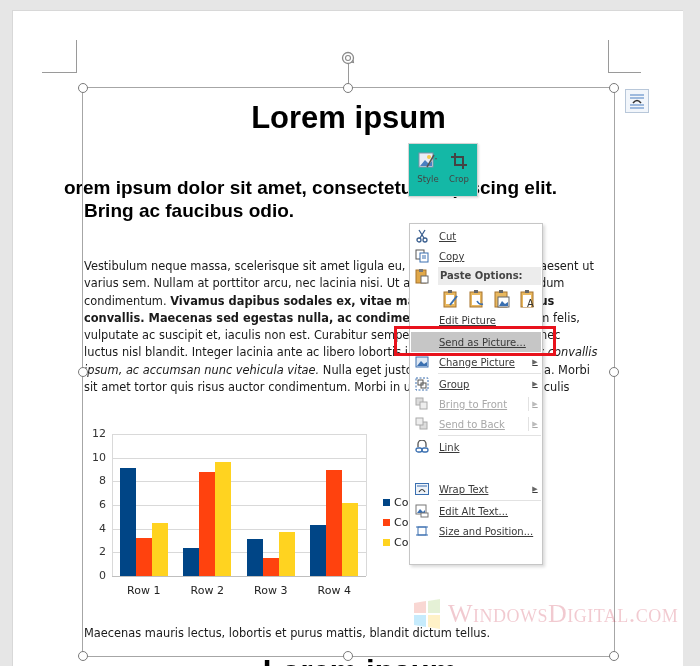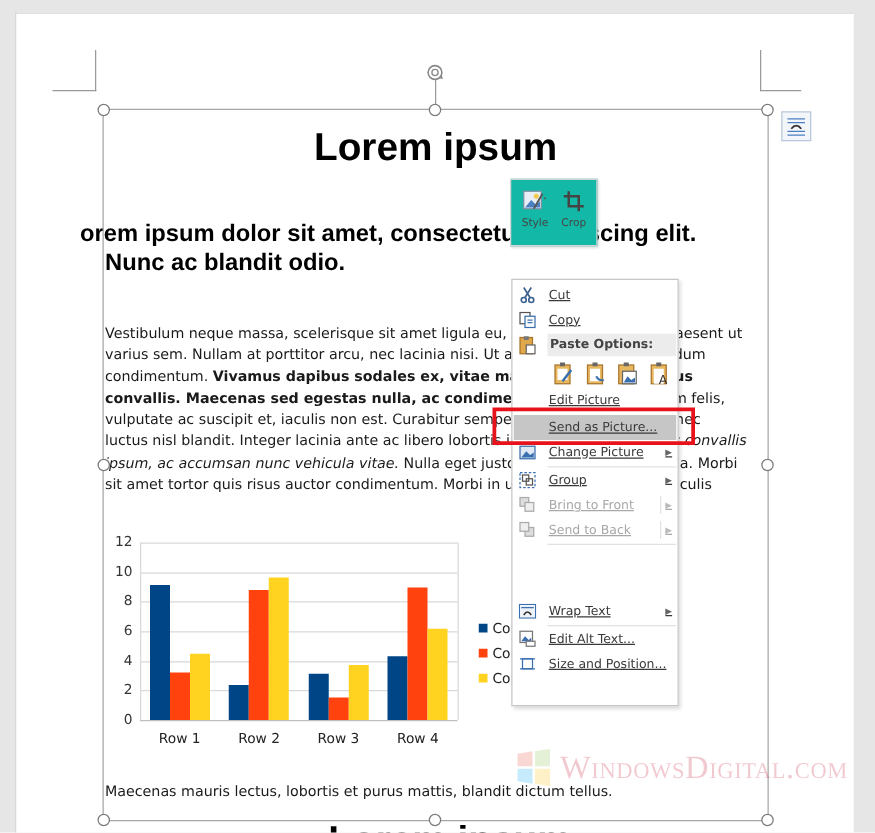--- a/index.html
+++ b/index.html
@@ -116,21 +116,21 @@
 <body>
 
 <div class="page"></div>
 
 <div class="crop-mark crop-tl"></div>
 <div class="crop-mark crop-tr"></div>
 
 <div class="doc-title">Lorem ipsum</div>
 <div class="subheading subhead">
   <div>orem ipsum dolor sit amet, consectetur adipiscing elit.</div>
-  <div class="l2">Nunc ac blandit odio.</div>
+  <div class="l2">Bring ac faucibus odio.</div>
 </div>
 
 <div class="body-text" id="body-text">
     <span class="line"><span>Vestibulum neque massa, scelerisque sit amet ligula eu, congue molestie mi. Praesent ut</span></span>
     <span class="line"><span>varius sem. Nullam at porttitor arcu, nec lacinia nisi. Ut ac dolor vitae odio interdum</span></span>
     <span class="line"><span>condimentum. </span><b>Vivamus dapibus sodales ex, vitae malesuada ipsum cursus</b></span>
     <span class="line"><b>convallis. Maecenas sed egestas nulla, ac condimentum orci.</b><span> Mauris diam felis,</span></span>
     <span class="line"><span>vulputate ac suscipit et, iaculis non est. Curabitur semper vel lectus in semper, nec</span></span>
     <span class="line"><span>luctus nisl blandit. Integer lacinia ante ac libero lobortis imperdiet. </span><i>Nullam mollis convallis</i></span>
     <span class="line"><i>ipsum, ac accumsan nunc vehicula vitae.</i><span> Nulla eget justo in felis tristique fringilla. Morbi</span></span>
@@ -343,20 +343,30 @@
     <div class="mic">
         <svg width="14" height="14" viewBox="0 0 14 14">
           <rect x="5" y="5" width="7" height="7" fill="#ddd" stroke="#aaa"></rect>
           <rect x="1" y="1" width="7" height="7" fill="#eee" stroke="#aaa"></rect>
         </svg>
       </div>
     <span class="mlab">Send to Back</span>
     <span class="arrow">▶</span>
   </div>
   <div class="sep" style="top:211px"></div>
+  <div class="mi" style="top:213px">
+    <div class="mic">
+        <svg width="14" height="14" viewBox="0 0 14 14">
+          <path d="M3 7 L3 4 A3 3 0 0 1 11 4 L11 7" fill="none" stroke="#555" stroke-width="1.3"></path>
+          <rect x="1" y="8" width="6" height="4" rx="2" fill="none" stroke="#3a6fb0" stroke-width="1.3"></rect>
+          <rect x="7" y="8" width="6" height="4" rx="2" fill="none" stroke="#3a6fb0" stroke-width="1.3"></rect>
+        </svg>
+      </div>
+    <span class="mlab">Link</span>
+  </div>
   <div class="mi" style="top:255px">
     <div class="mic">
         <svg width="14" height="12" viewBox="0 0 14 12">
           <rect x="0.5" y="0.5" width="13" height="11" fill="#eef3f9" stroke="#3a6fb0"></rect>
           <line x1="2" y1="3" x2="12" y2="3" stroke="#3a6fb0"></line>
           <path d="M4 9 Q7 4 10 9" fill="none" stroke="#333" stroke-width="1.2"></path>
         </svg>
       </div>
     <span class="mlab">Wrap Text</span>
     <span class="arrow">▶</span>

